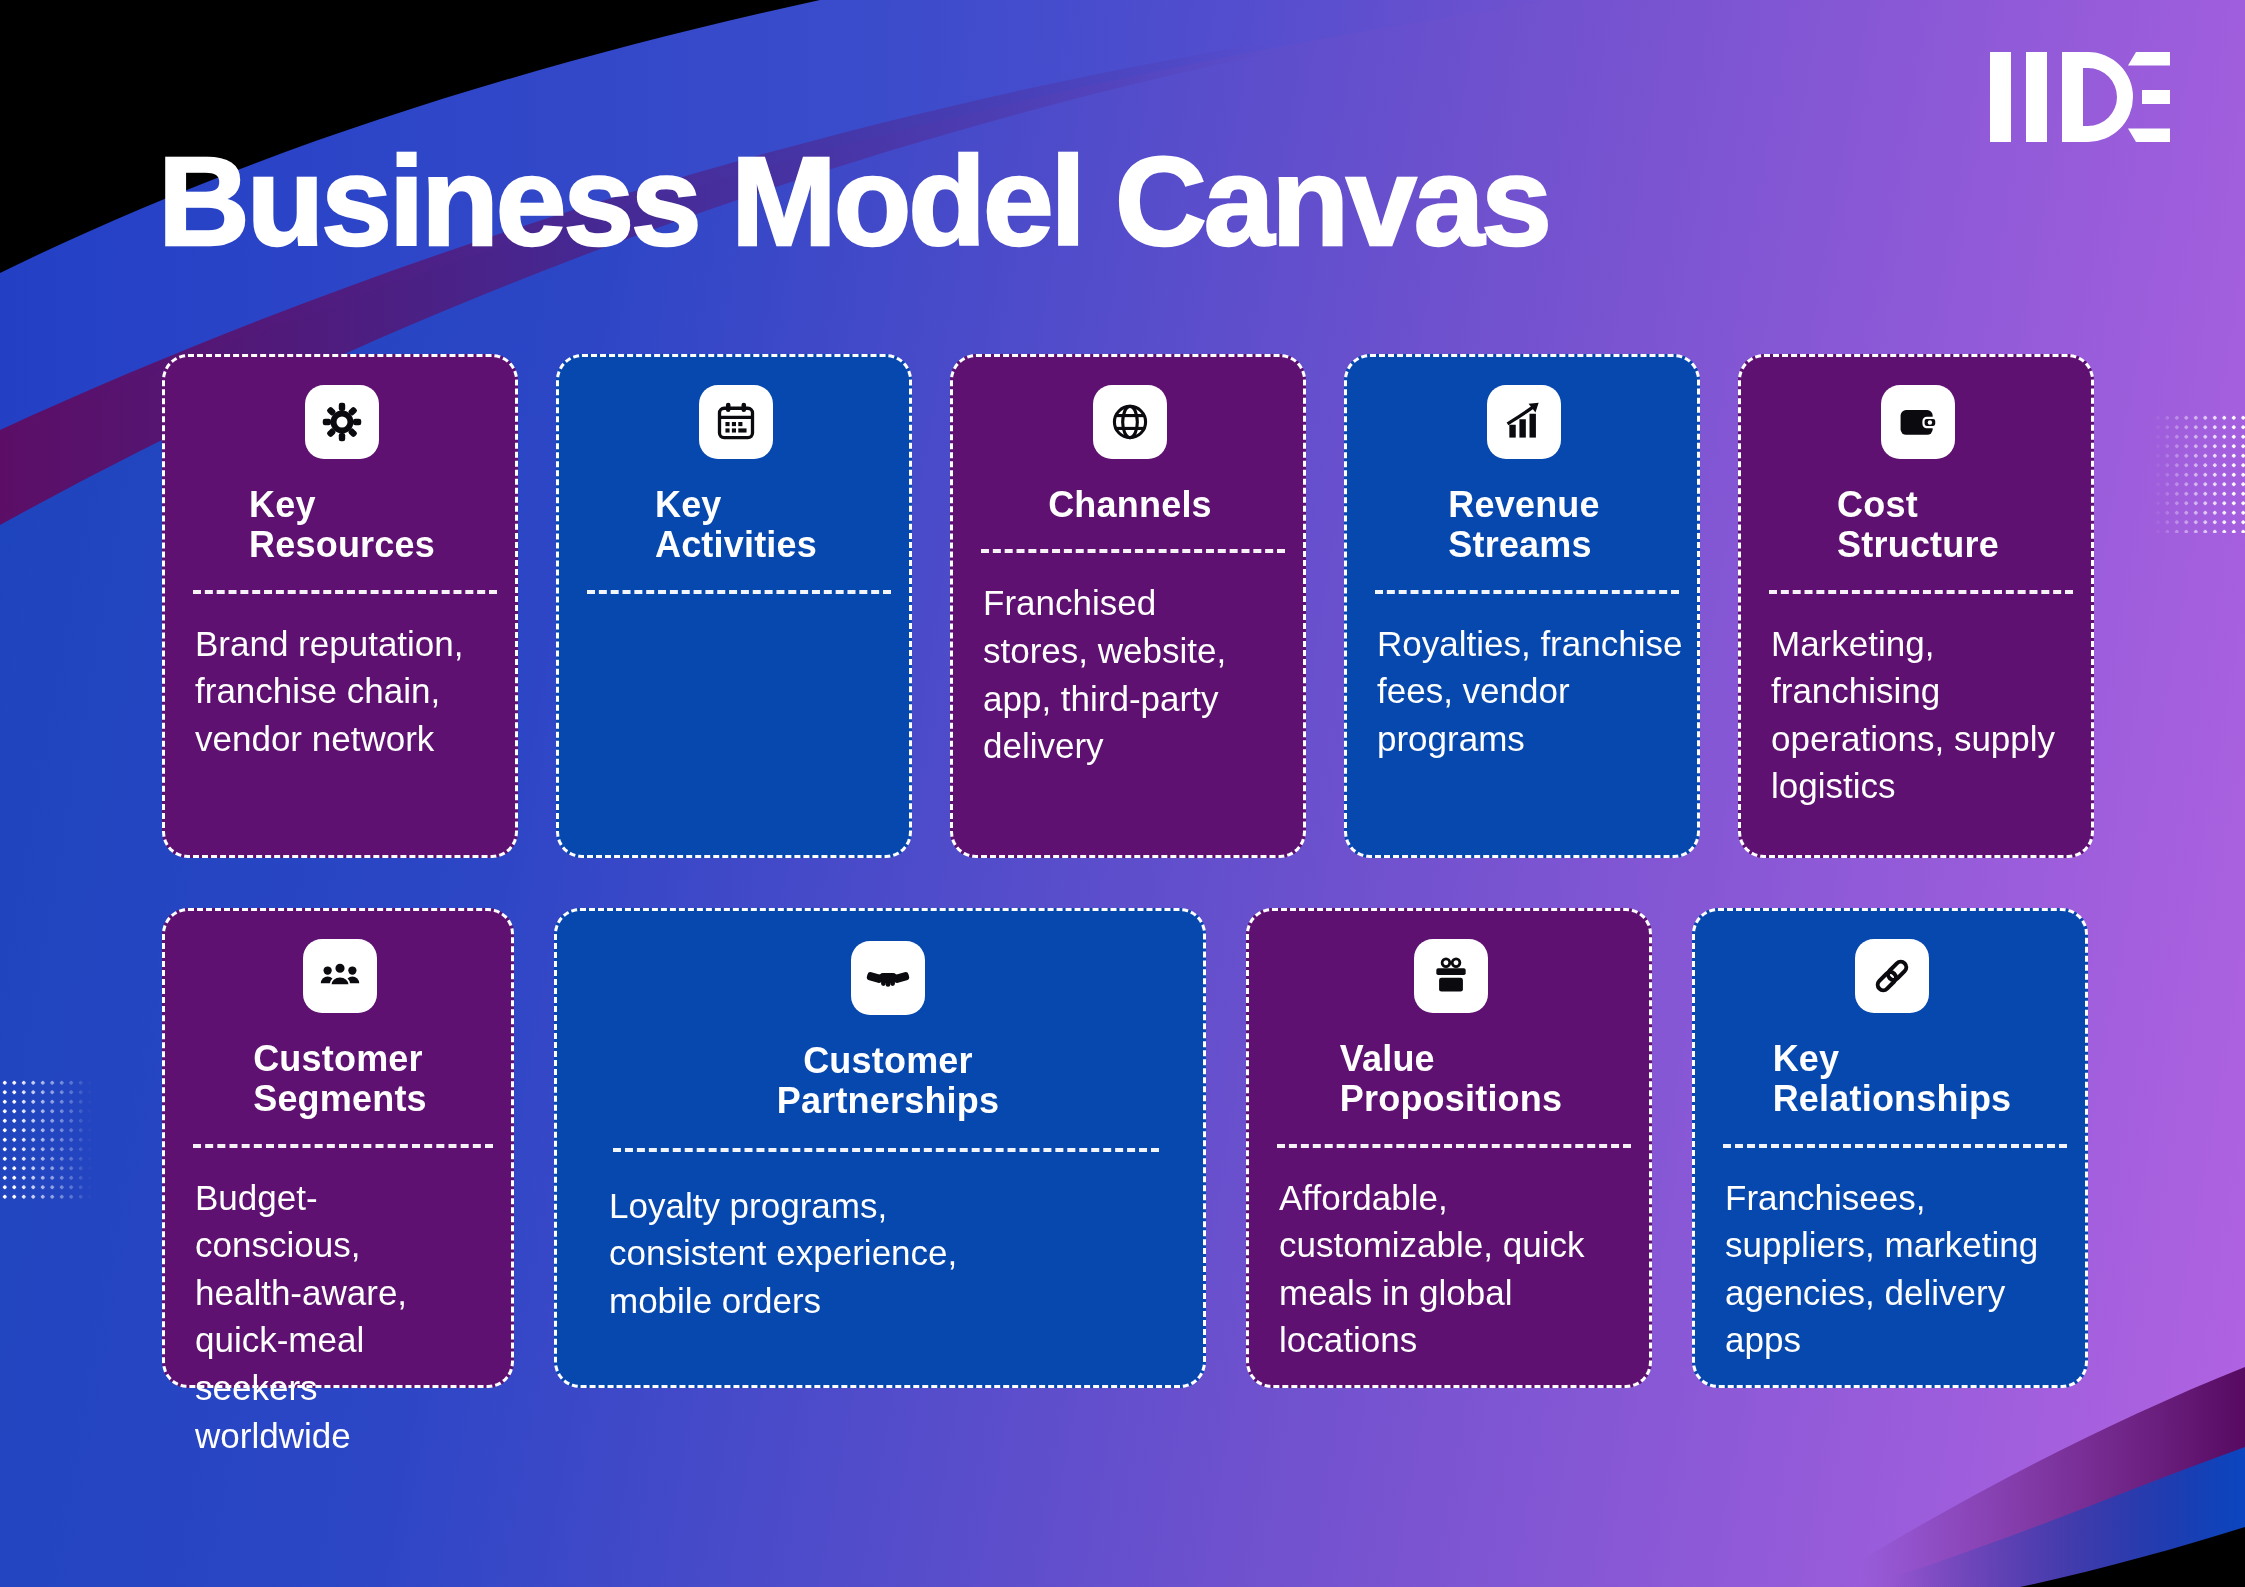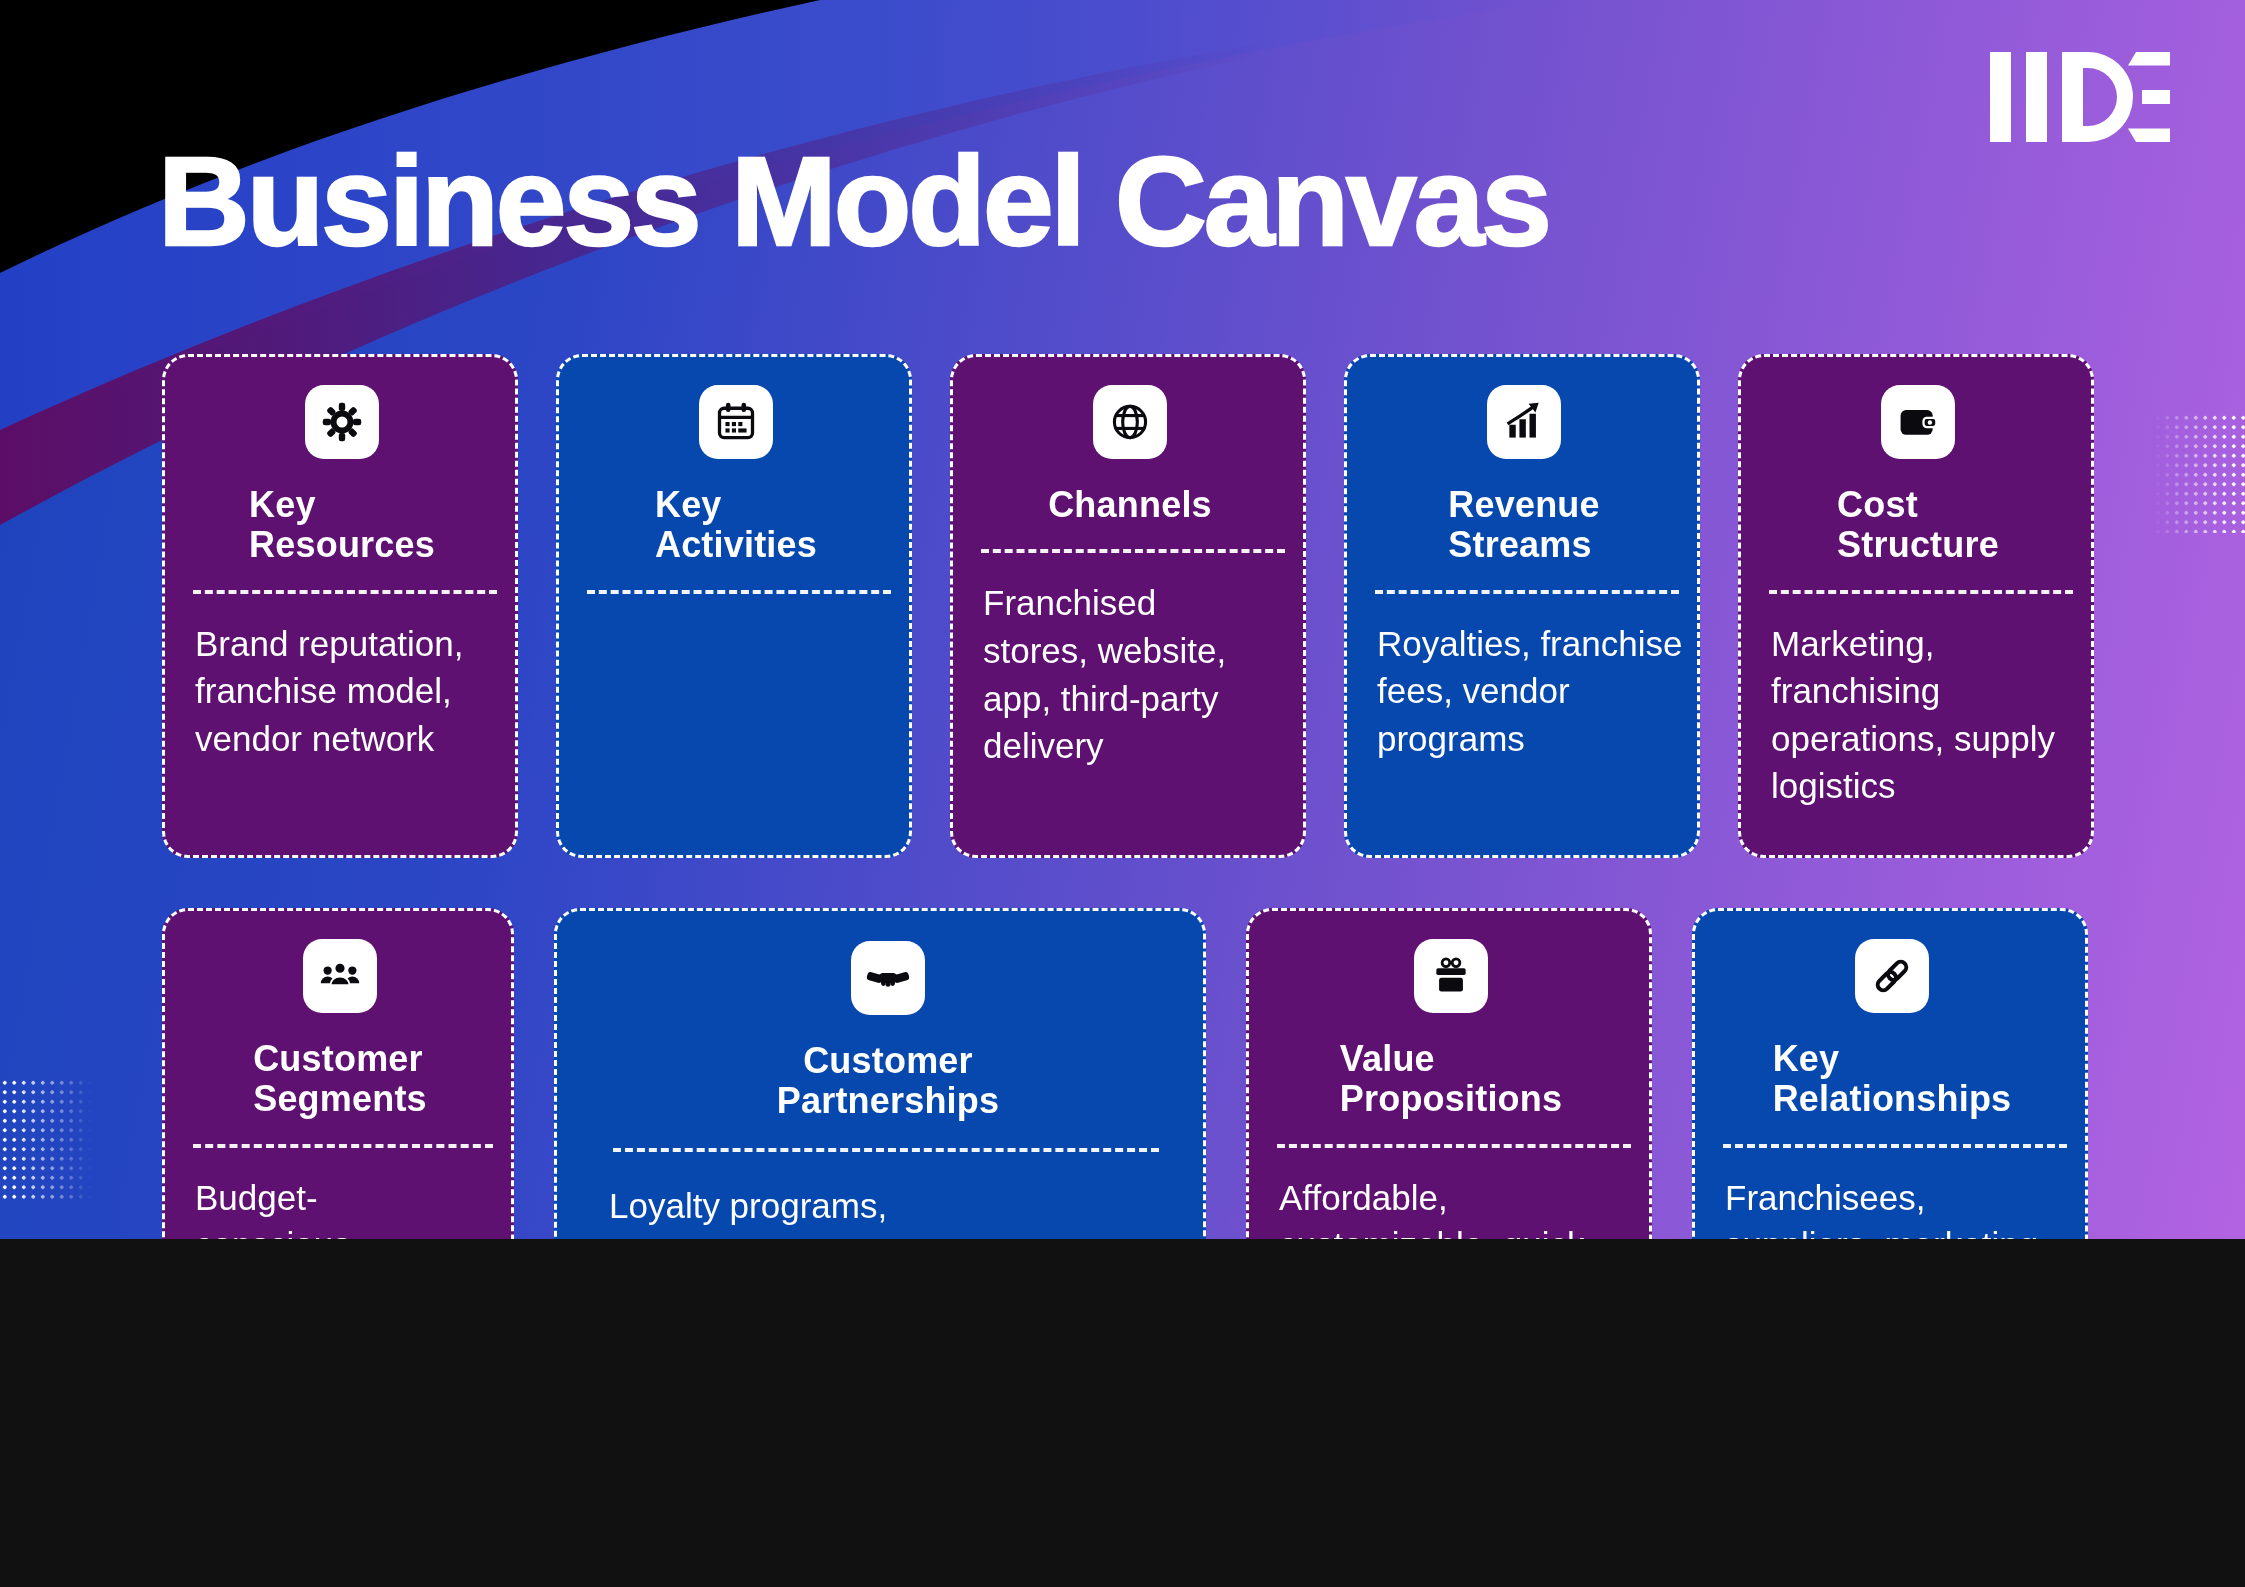--- a/index.html
+++ b/index.html
@@ -1,17 +1,17 @@
 <!DOCTYPE html>
 <html style="--bg-start: #1c44bc; --bg-end: #b263e2; --card-purple: #5e1170; --card-blue: #0748ae; --band-blue: #2340c5; --sliver-purple: #5c0e66; --corner-black: #000000; --text: #ffffff; --icon-ink: #0b0b0f;"><head>
 <meta charset="utf-8">
 <style>
   html,body{margin:0;padding:0;background:#111;}
   .stage{
-    position:relative;width:2245px;height:1239px;overflow:hidden;
+    position:relative;width:2245px;height:1587px;overflow:hidden;
     font-family:"Liberation Sans","DejaVu Sans",sans-serif;
     background:linear-gradient(100deg,var(--bg-start,#1c44bc) 0%,#2c46c6 25%,#6f51ce 60%,var(--bg-end,#b263e2) 100%);
   }
   
   .corner-svg{position:absolute;display:block;pointer-events:none;}
   .corner-tl{left:0;top:0;}
   .corner-br{left:1145px;top:887px;}
   
   .halftone{
     position:absolute;
@@ -133,21 +133,21 @@
           </g>
           <circle cx="24" cy="24" r="6" fill="#ffffff"></circle>
         </svg>
       </div>
       <div class="card-title">
         <span>Key</span>
         <span>Resources</span>
       </div>
     </div>
     <div class="sep"></div>
-    <div class="card-body">Brand reputation, franchise model, vendor network</div>
+    <div class="card-body">Brand reputation, franchise chain, vendor network</div>
   </div>
 
   <div class="card card--blue c1" style="left:556px;top:354px;width:356px;height:504px">
     <div class="card-head">
       <div class="icon-tile">
         <svg viewBox="0 0 48 48">
           <g stroke="#0b0b0f" fill="none" stroke-width="3.6">
             <rect x="6" y="9" width="36" height="32" rx="5"></rect>
             <line x1="6" y1="19" x2="42" y2="19"></line>
           </g>

